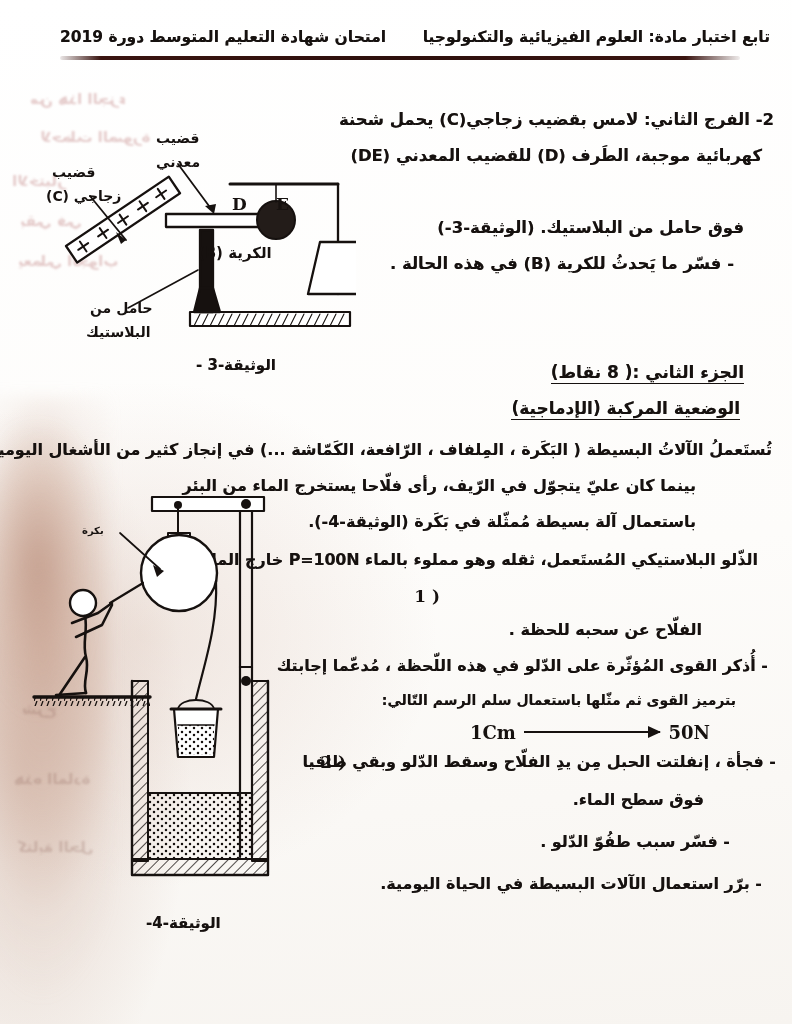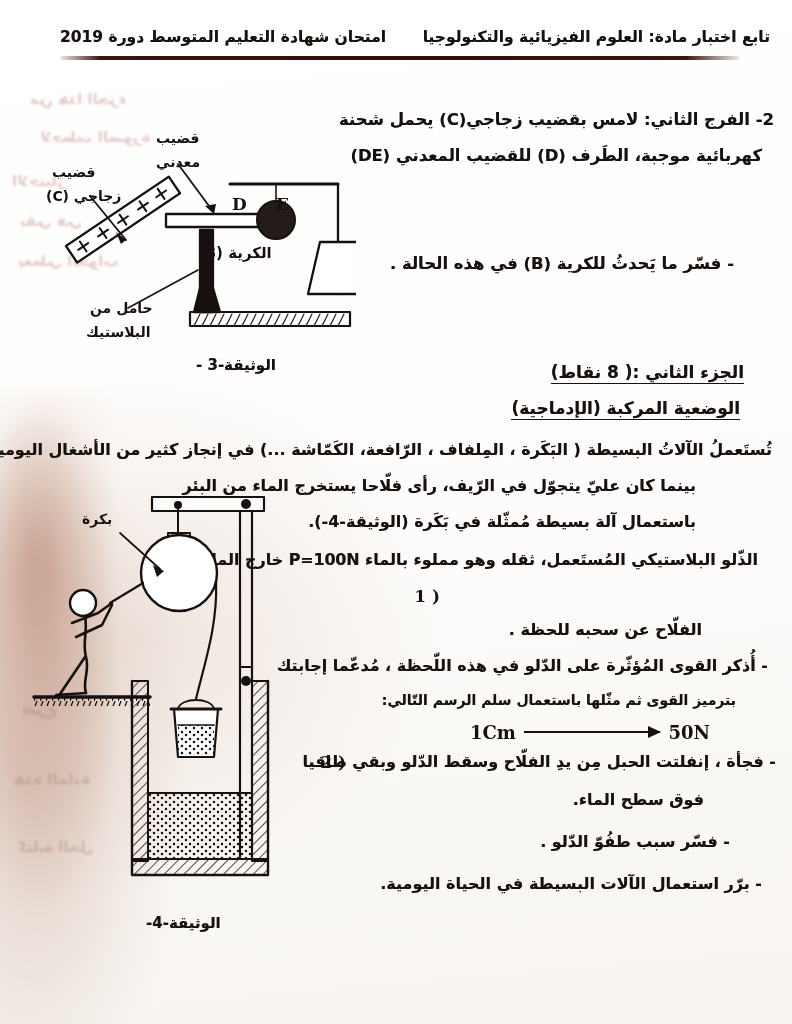--- a/index.html
+++ b/index.html
@@ -116,20 +116,21 @@
   <div class="ghost" style="left:40px;top:128px;">لاحظت الصورة</div>
   <div class="ghost" style="left:12px;top:172px;">الاختبار</div>
   <div class="ghost" style="left:20px;top:212px;">بقي في</div>
   <div class="ghost" style="left:18px;top:252px;">يعطي الجواب</div>
   <div class="ghost" style="left:22px;top:700px;color:rgba(150,110,100,.30);">شرح</div>
   <div class="ghost" style="left:14px;top:770px;color:rgba(150,110,100,.30);">هذه المادة</div>
   <div class="ghost" style="left:18px;top:838px;color:rgba(150,110,100,.30);">كتابة الحل</div>
 
   <div class="ar blur-ink qline" style="top:112px;right:18px;">2- الفرج الثاني: لامس بقضيب زجاجي(C) يحمل شحنة</div>
   <div class="ar blur-ink qline" style="top:148px;right:30px;">كهربائية موجبة، الطَرف (D) للقضيب المعدني (DE)</div>
+  <div class="ar blur-ink qline" style="top:220px;right:48px;">فوق حامل من البلاستيك. (الوثيقة-3-)</div>
   <div class="ar blur-ink qline" style="top:256px;right:58px;">- فسّر ما يَحدثُ للكرية (B) في هذه الحالة .</div>
 
   <div id="fig3">
     <svg viewBox="0 0 348 250" width="348" height="250">
       <g stroke="#16110f" fill="none" stroke-width="2.3" stroke-linecap="round" stroke-linejoin="round">
 
         <rect x="182" y="194" width="160" height="14" fill="#ffffff" stroke="#16110f" stroke-width="2.2"></rect>
         <g stroke="#16110f" stroke-width="1.1">
           <line x1="186" y1="208" x2="192" y2="196"></line>
             <line x1="194" y1="208" x2="200" y2="196"></line>
@@ -307,17 +308,17 @@
         <rect x="104" y="374" width="136" height="16" fill="url(#hatchR)" stroke="#16110f" stroke-width="2"></rect>
 
         <rect x="120" y="308" width="104" height="66" fill="url(#dots)" stroke="none"></rect>
         <line x1="120" y1="308" x2="224" y2="308" stroke-width="2"></line>
 
         <line x1="92" y1="48" x2="132" y2="84" stroke-width="1.7"></line>
         <path d="M136 86 L125 80 L129 92 Z" fill="#16110f" stroke="none"></path>
       </g>
     </svg>
 
-    <div class="ar" style="position:absolute;left:54px;top:26px;font-size:14px;">بكرة</div>
+    <div class="ar" style="position:absolute;left:54px;top:40px;font-size:10px;">بكرة</div>
   </div>
 
   <div class="ar blur-ink cap" style="top:914px;left:146px;">الوثيقة-4-</div>
 </div>
 
 </body></html>

